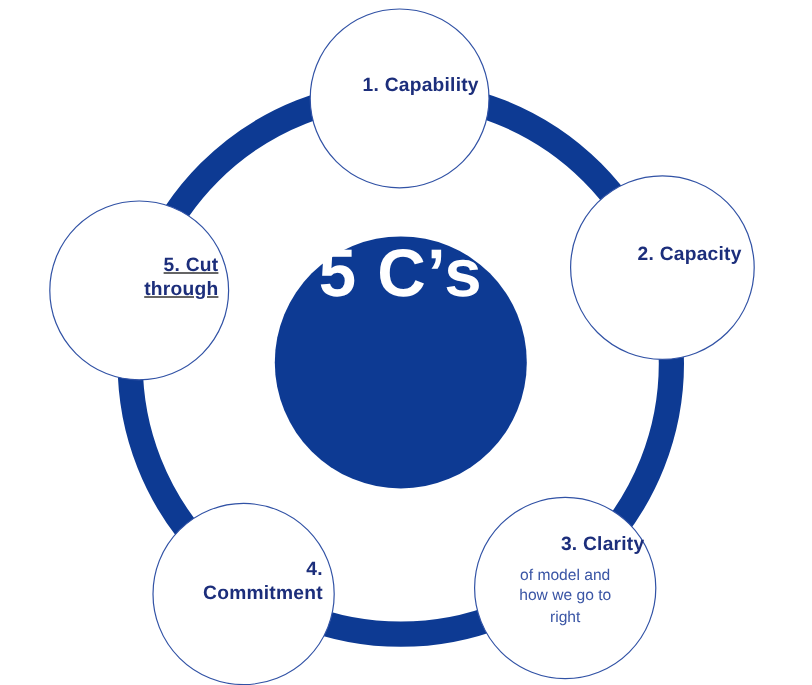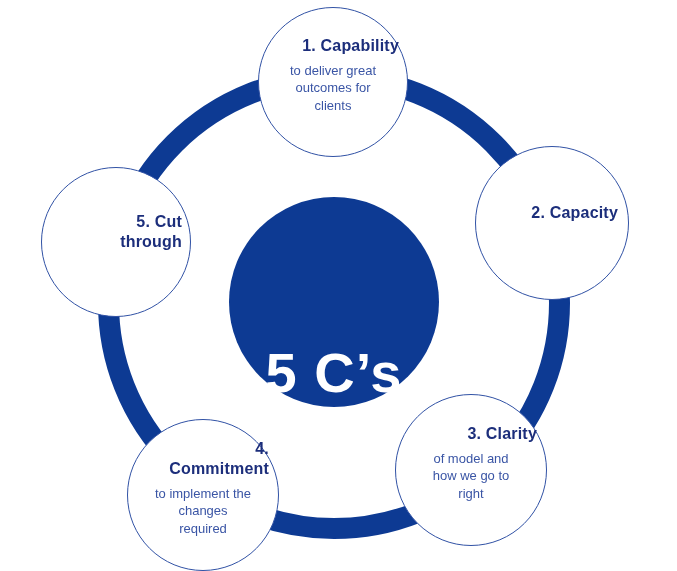--- a/index.html
+++ b/index.html
@@ -17,21 +17,21 @@
   }
   .stage{position:absolute;inset:0;}
   .ring{
     position:absolute;left:98px;top:67px;width:472px;height:472px;
     border:21px solid var(--deep-blue);border-radius:50%;
     z-index:1;
   }
   .center-circle{
     position:absolute;left:229px;top:197px;width:210px;height:210px;
     background:var(--deep-blue);border-radius:50%;
-    display:flex;align-items:flex-end;justify-content:center;
+    display:flex;align-items:flex-start;justify-content:center;
     z-index:2;
   }
   .center-title{
     color:#ffffff;font-weight:bold;font-size:56px;letter-spacing:1px;
     transform:translateY(-2px);
   }
   .node{
     position:absolute;background:#ffffff;border-radius:50%;
     border:1.5px solid var(--node-border);
     display:flex;flex-direction:column;align-items:center;justify-content:center;
@@ -43,41 +43,38 @@
     line-height:1.25;white-space:pre-line;letter-spacing:0.2px;
     margin-bottom:6px;
     text-align:right;
   }
   .node-body{
     color:var(--body-color);font-size:13px;line-height:1.32;
     white-space:pre-line;
   }
   .node-1{left:258px;top:7px;width:150px;height:150px;}
   .node-2{left:475px;top:146px;width:154px;height:154px;}
-  .node-3{left:395px;top:394px;width:152px;height:152px;}
+  .node-3{left:395px;top:414px;width:152px;height:152px;}
   .node-4{left:127px;top:419px;width:152px;height:152px;}
-  .node-5{left:41px;top:167px;width:150px;height:150px;}
+  .node-5{left:41px;top:167px;width:150px;height:150px;text-decoration:underline;}
 </style>
 </head>
 <body>
 
 <div class="stage">
 
   <div class="ring"></div>
 
   <div class="center-circle">
     <div class="center-title">5 C’s</div>
   </div>
 
   <div class="node node-1">
     <div class="node-text">
       <div class="node-heading">1. Capability</div>
-      <div class="node-body">to deliver great
-outcomes for
-clients</div>
     </div>
   </div>
 
   <div class="node node-2">
     <div class="node-text">
       <div class="node-heading">2. Capacity</div>
     </div>
   </div>
 
   <div class="node node-3">
@@ -86,23 +83,20 @@
       <div class="node-body">of model and
 how we go to
 right</div>
     </div>
   </div>
 
   <div class="node node-4">
     <div class="node-text">
       <div class="node-heading">4.
 Commitment</div>
-      <div class="node-body">to implement the
-changes
-required</div>
     </div>
   </div>
 
   <div class="node node-5">
     <div class="node-text">
       <div class="node-heading">5. Cut
 through</div>
     </div>
   </div>
 

